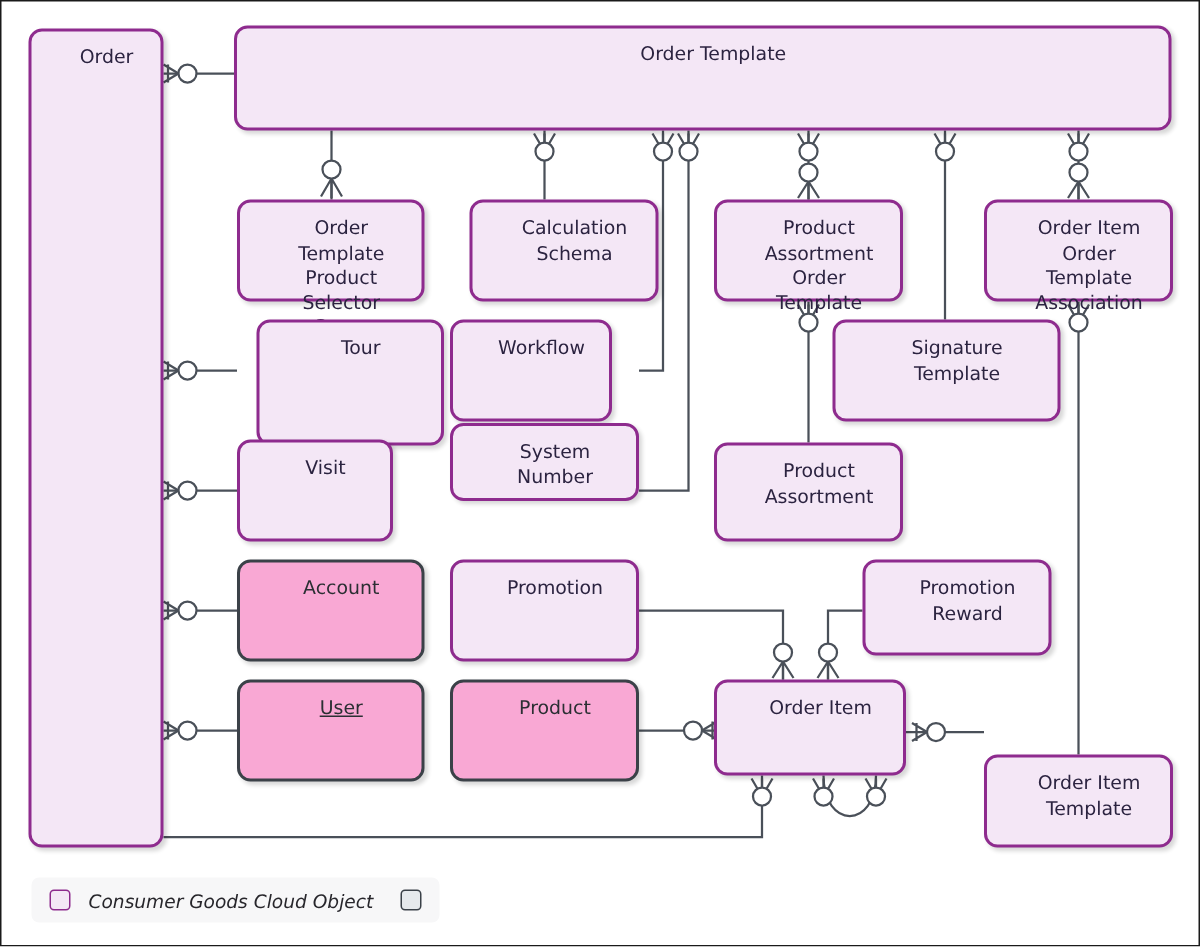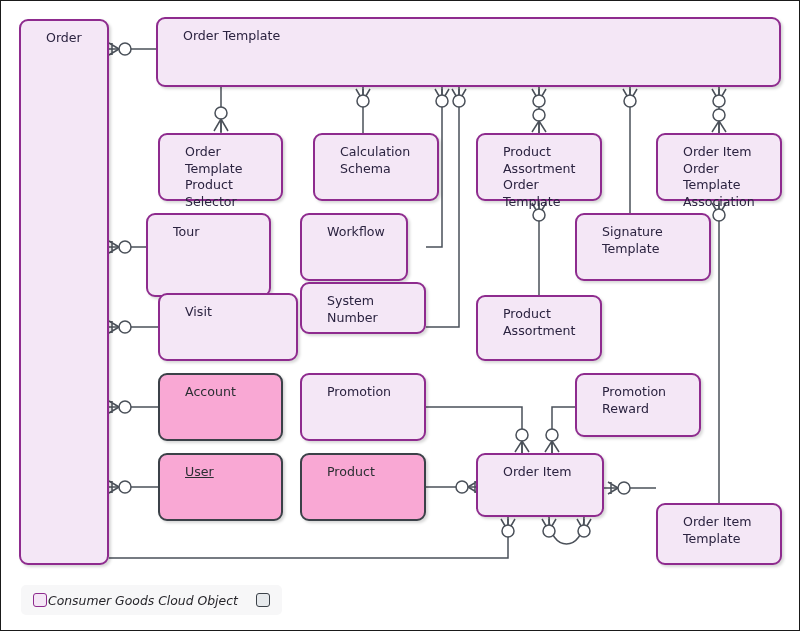--- a/index.html
+++ b/index.html
@@ -29,20 +29,21 @@
     position: absolute;
     box-sizing: border-box;
     border-radius: 9px;
     padding: 9px 11px 0 25px;
     font-size: 12.6px;
     line-height: 1.32;
     color: #2b2340;
     white-space: pre-line;
     box-shadow: 2px 2px 3px rgba(0,0,0,0.16);
     z-index: 5;
+    text-align: center;
   }
   .ent.cg {
     background: #f4e7f6;
     border: 2px solid #8e2b8e;
   }
   .ent.sf {
     background: #f9a8d4;
     border: 2px solid #3b4148;
     color: #2b2f33;
   }
@@ -55,21 +56,21 @@
     align-items: center;
     gap: 18px;
     background: #f7f7f8;
     border-radius: 5px;
     padding: 0 12px;
     z-index: 8;
   }
   .leg-item {
     display: flex;
     align-items: center;
-    gap: 1px;
+    gap: 12px;
   }
   .leg-swatch {
     width: 14px;
     height: 14px;
     border-radius: 3px;
     box-sizing: border-box;
   }
   .leg-swatch.cg { background: #f4e7f6; border: 1.5px solid #8e2b8e; }
   .leg-swatch.sf { background: #e6e9ec; border: 1.5px solid #3b4148; }
   .leg-label {
@@ -248,25 +249,25 @@
 Product Selector
 Group</span></div>
       <div class="ent cg" style="left: 312px; top: 132px; width: 126px; height: 68px;"><span>Calculation
 Schema</span></div>
       <div class="ent cg" style="left: 475px; top: 132px; width: 126px; height: 68px;"><span>Product
 Assortment
 Order Template</span></div>
       <div class="ent cg" style="left: 655px; top: 132px; width: 126px; height: 68px;"><span>Order Item
 Order Template
 Association</span></div>
-      <div class="ent cg" style="left: 145px; top: 212px; width: 125px; height: 84px;"><span>Tour</span></div>
+      <div class="ent cg" style="left: 170px; top: 212px; width: 125px; height: 84px;"><span>Tour</span></div>
       <div class="ent cg" style="left: 299px; top: 212px; width: 108px; height: 68px;"><span>Workflow</span></div>
-      <div class="ent cg" style="left: 574px; top: 212px; width: 136px; height: 68px;"><span>Signature
+      <div class="ent cg" style="left: 554px; top: 212px; width: 152px; height: 68px;"><span>Signature
 Template</span></div>
-      <div class="ent cg" style="left: 157px; top: 292px; width: 140px; height: 68px;"><span>Visit</span></div>
+      <div class="ent cg" style="left: 157px; top: 292px; width: 104px; height: 68px;"><span>Visit</span></div>
       <div class="ent cg" style="left: 299px; top: 281px; width: 126px; height: 52px;"><span>System Number</span></div>
       <div class="ent cg" style="left: 475px; top: 294px; width: 126px; height: 66px;"><span>Product
 Assortment</span></div>
       <div class="ent sf" style="left: 157px; top: 372px; width: 125px; height: 68px;"><span>Account</span></div>
       <div class="ent cg" style="left: 299px; top: 372px; width: 126px; height: 68px;"><span>Promotion</span></div>
       <div class="ent cg" style="left: 574px; top: 372px; width: 126px; height: 64px;"><span>Promotion
 Reward</span></div>
       <div class="ent sf" style="left: 157px; top: 452px; width: 125px; height: 68px; text-decoration: underline;"><span>User</span></div>
       <div class="ent sf" style="left: 299px; top: 452px; width: 126px; height: 68px;"><span>Product</span></div>
       <div class="ent cg" style="left: 475px; top: 452px; width: 128px; height: 64px;"><span>Order Item</span></div>

